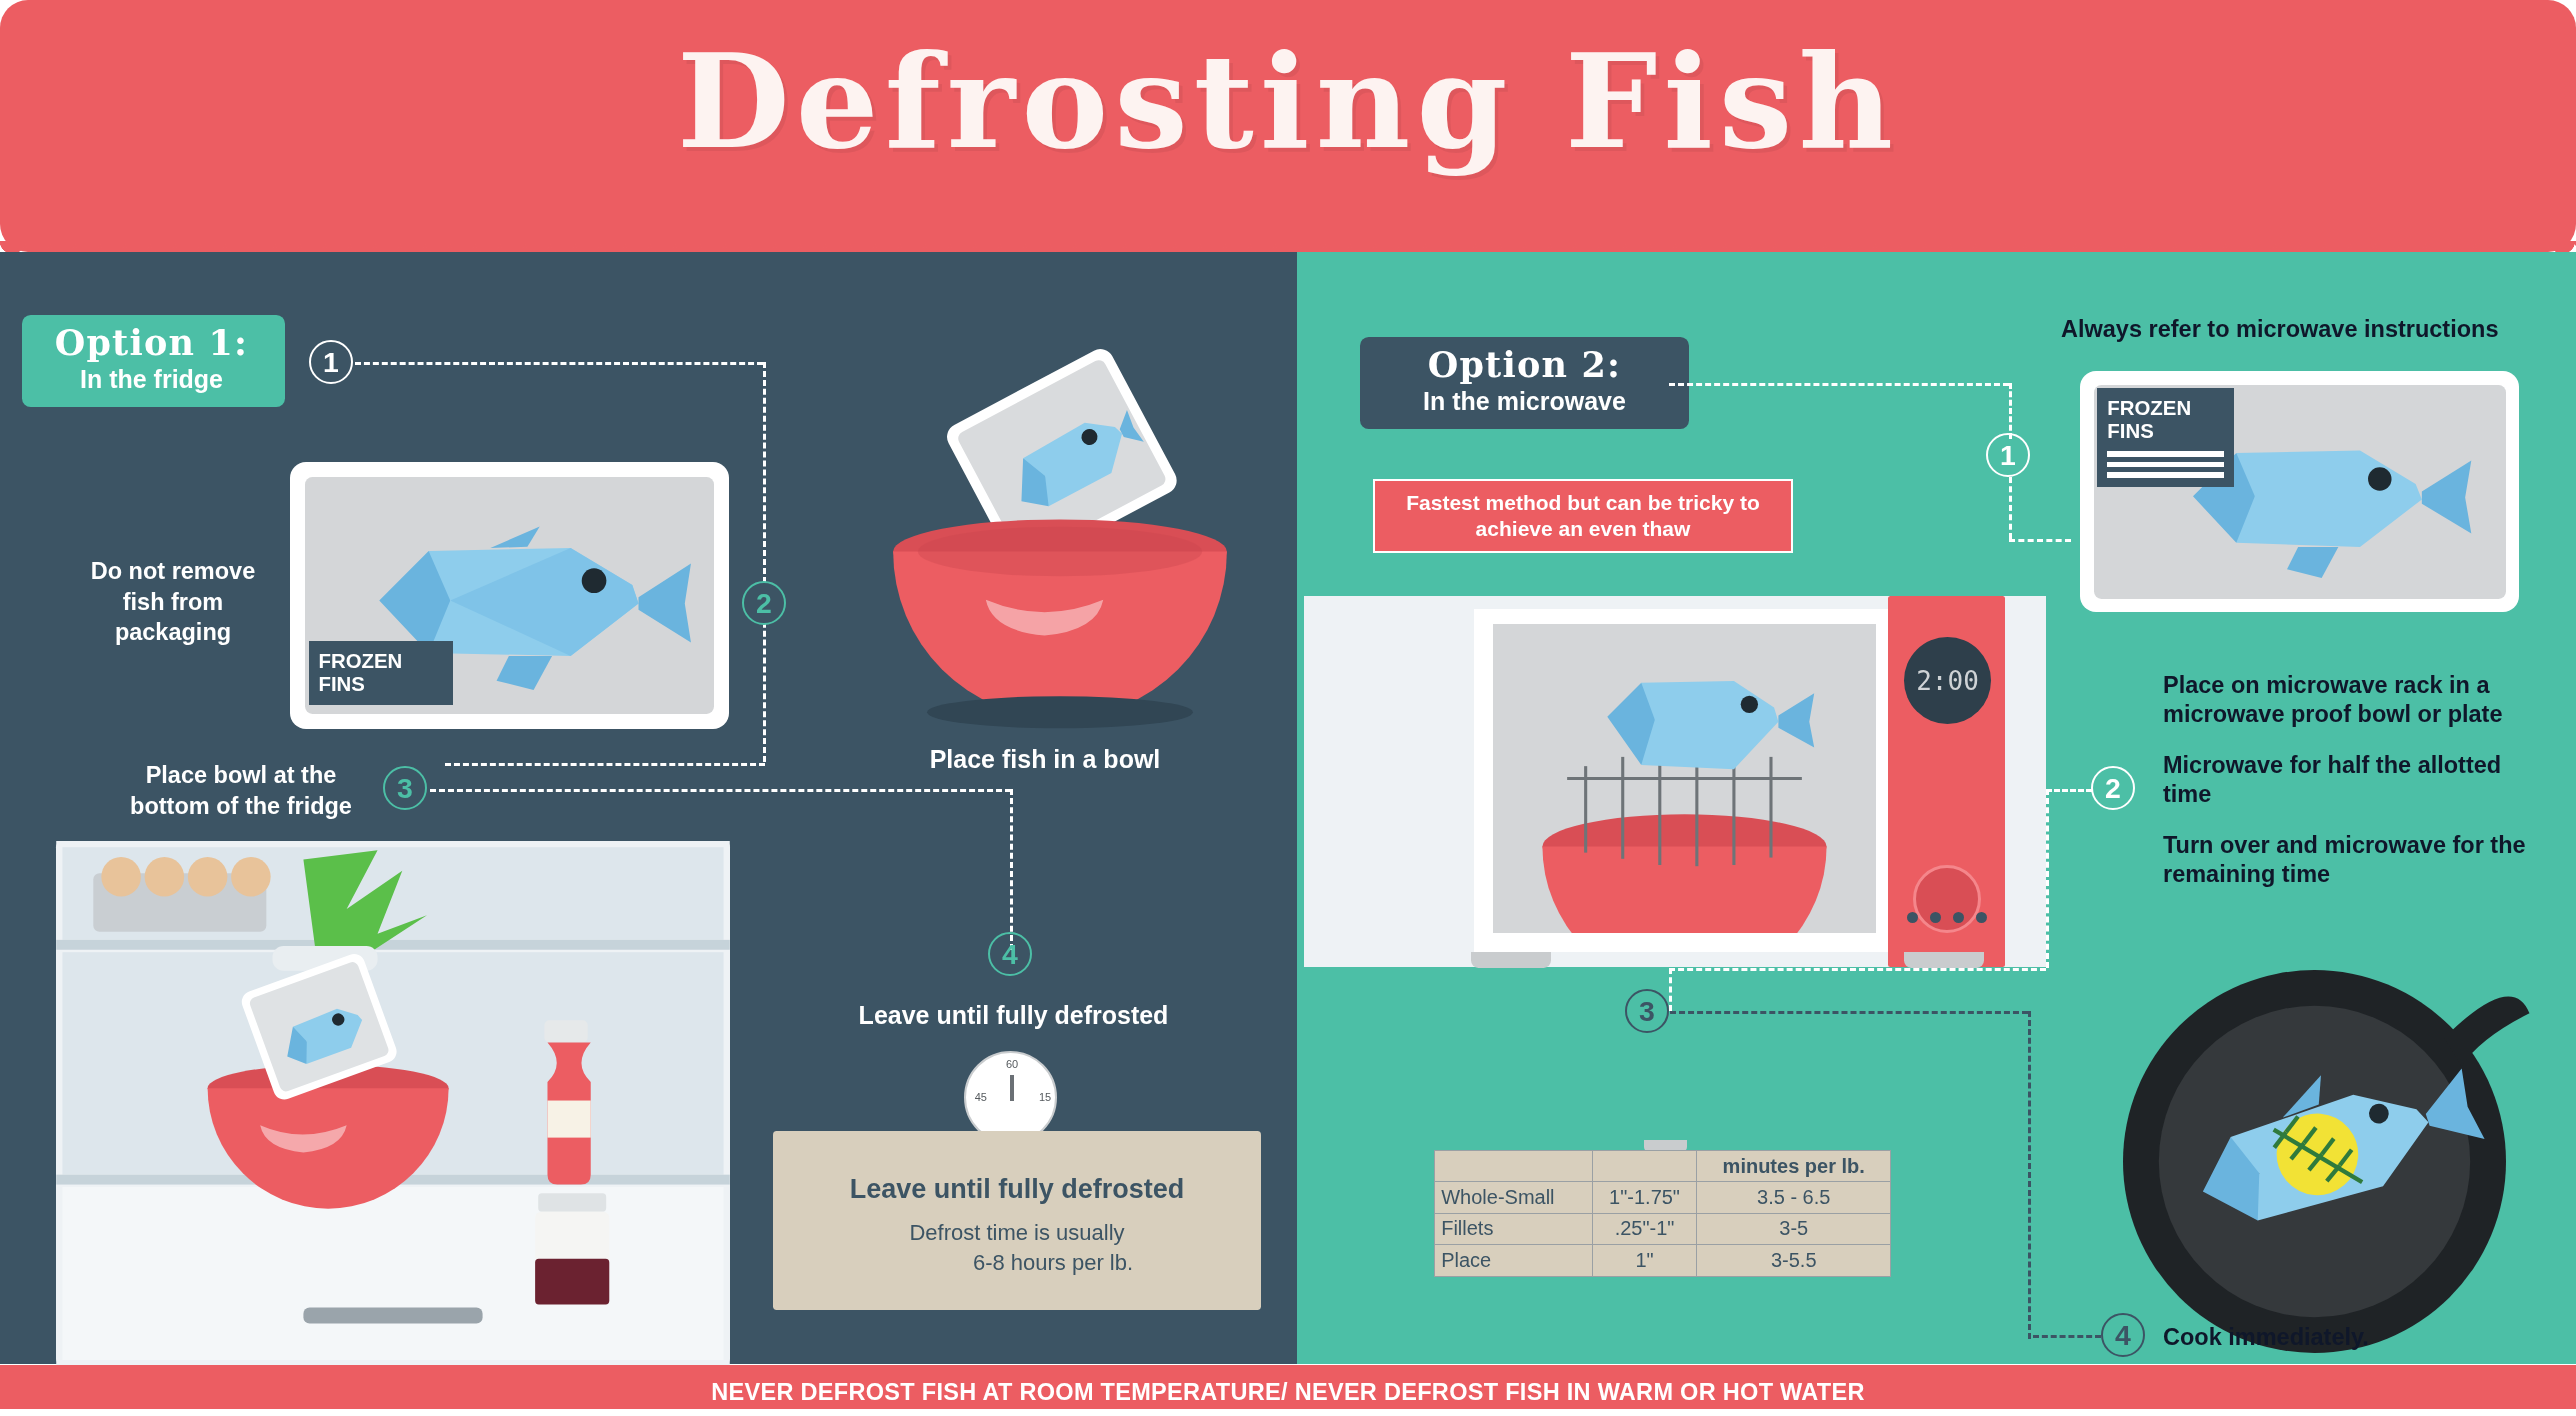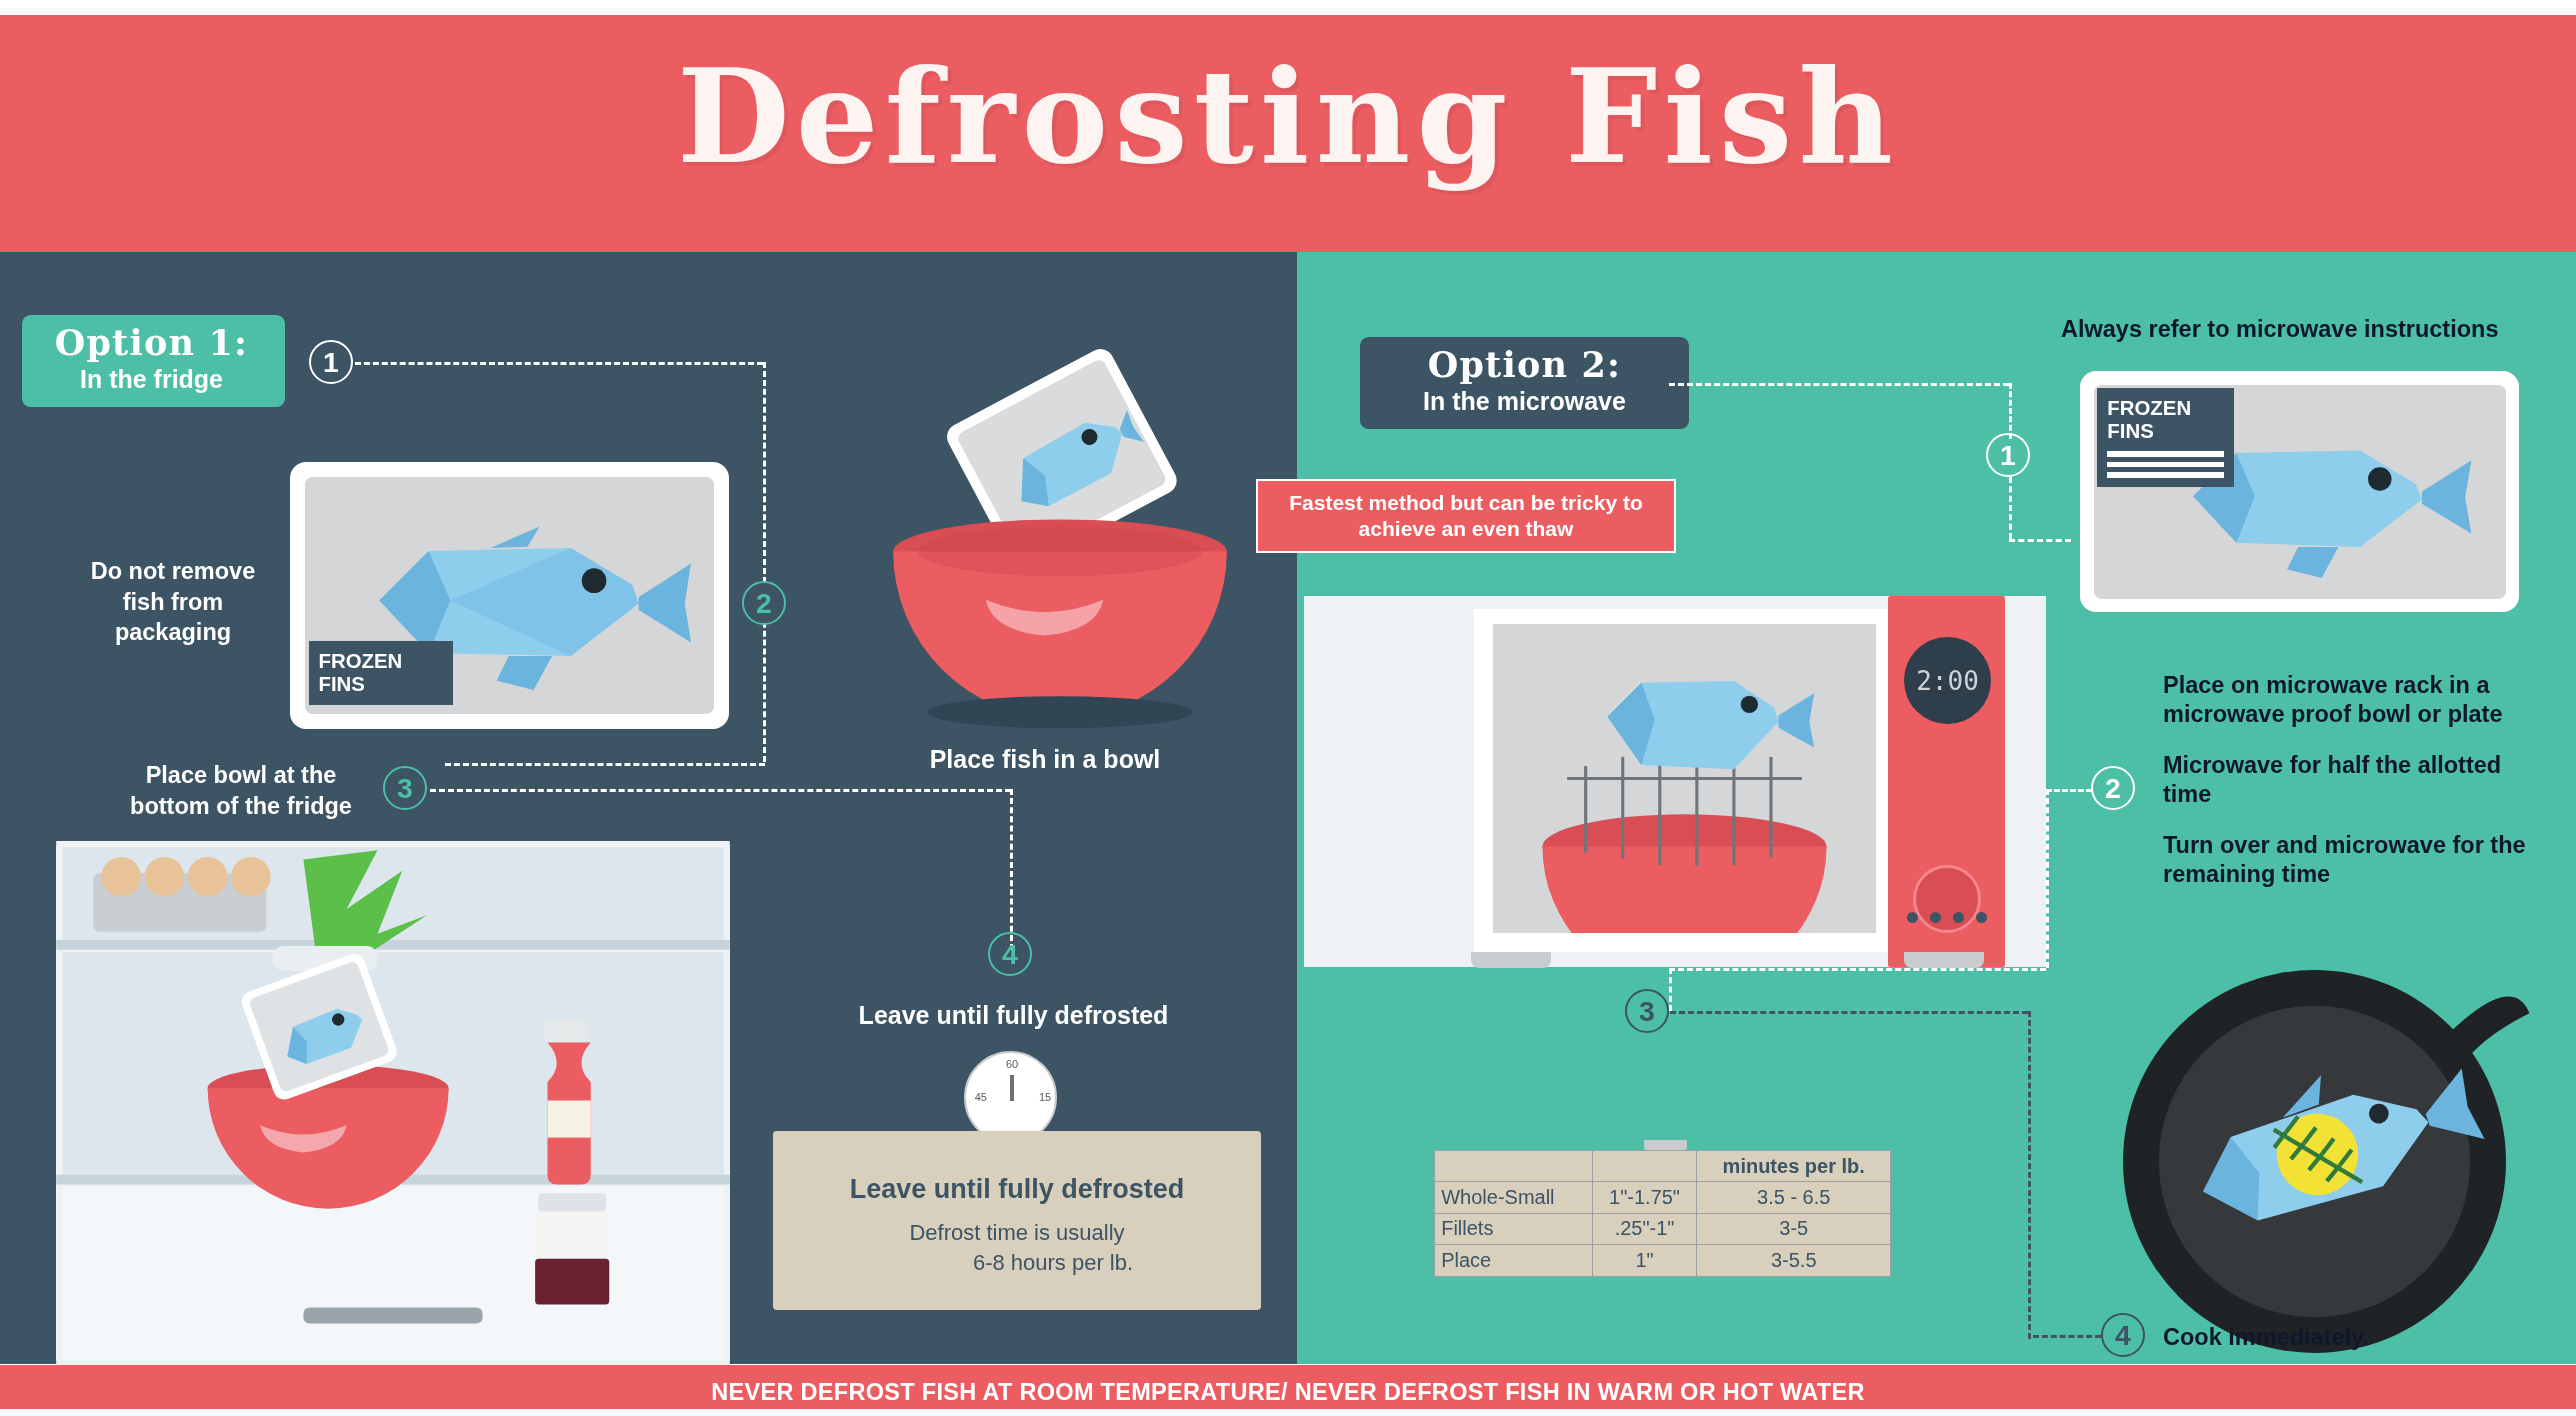--- a/index.html
+++ b/index.html
@@ -7,22 +7,23 @@
     width:2576px;height:1417px;
     background:#ffffff;
     font-family:"Liberation Sans", sans-serif;
     overflow:hidden;
     position:relative;
   }
   .abs{position:absolute;}
 
   
   #header{
-    left:0;top:15px;width:2576px;height:252px;
+    left:0;top:0;width:2576px;height:252px;
     background:#ec5d62;
+    border-radius:28px;
   }
   #header-title{
     left:0;top:25px;width:2576px;text-align:center;
     font-family:"DejaVu Serif", serif;
     font-weight:bold;
     font-size:130px;
     letter-spacing:6.2px;
     color:#fdf3f1;
     text-shadow:3.7px 3.7px 0 rgba(0,0,0,0.06);
   }
@@ -121,21 +122,21 @@
 
   
   #note-box{
     left:773px;top:1131px;width:488px;height:179px;background:#d8cfbd;border-radius:3.7px;
   }
   #note-title{color:#3c5464;font-weight:bold;font-size:27px;text-align:center;}
   #note-sub{color:#3c5464;font-size:22px;text-align:center;line-height:1.35;}
 
   
   #warn{
-    left:1256px;top:479px;width:420px;height:74px;
+    left:1373px;top:479px;width:420px;height:74px;
     background:#ec5d62;border:2.5px solid #ffffff;box-sizing:border-box;
     display:flex;align-items:center;justify-content:center;
   }
   #warn-text{color:#ffffff;font-weight:bold;font-size:21px;text-align:center;line-height:1.25;}
 
   
   #mw{left:1304px;top:596px;width:742px;height:371px;background:#eef2f5;}
   #mw-door{left:1474px;top:609px;width:507px;height:343px;background:#ffffff;}
   #mw-cavity{left:1493px;top:624px;width:383px;height:309px;background:#d4d6d8;}
   #mw-panel{left:1888px;top:596px;width:117px;height:371px;background:#ec5d62;border-radius:2.5px;}

